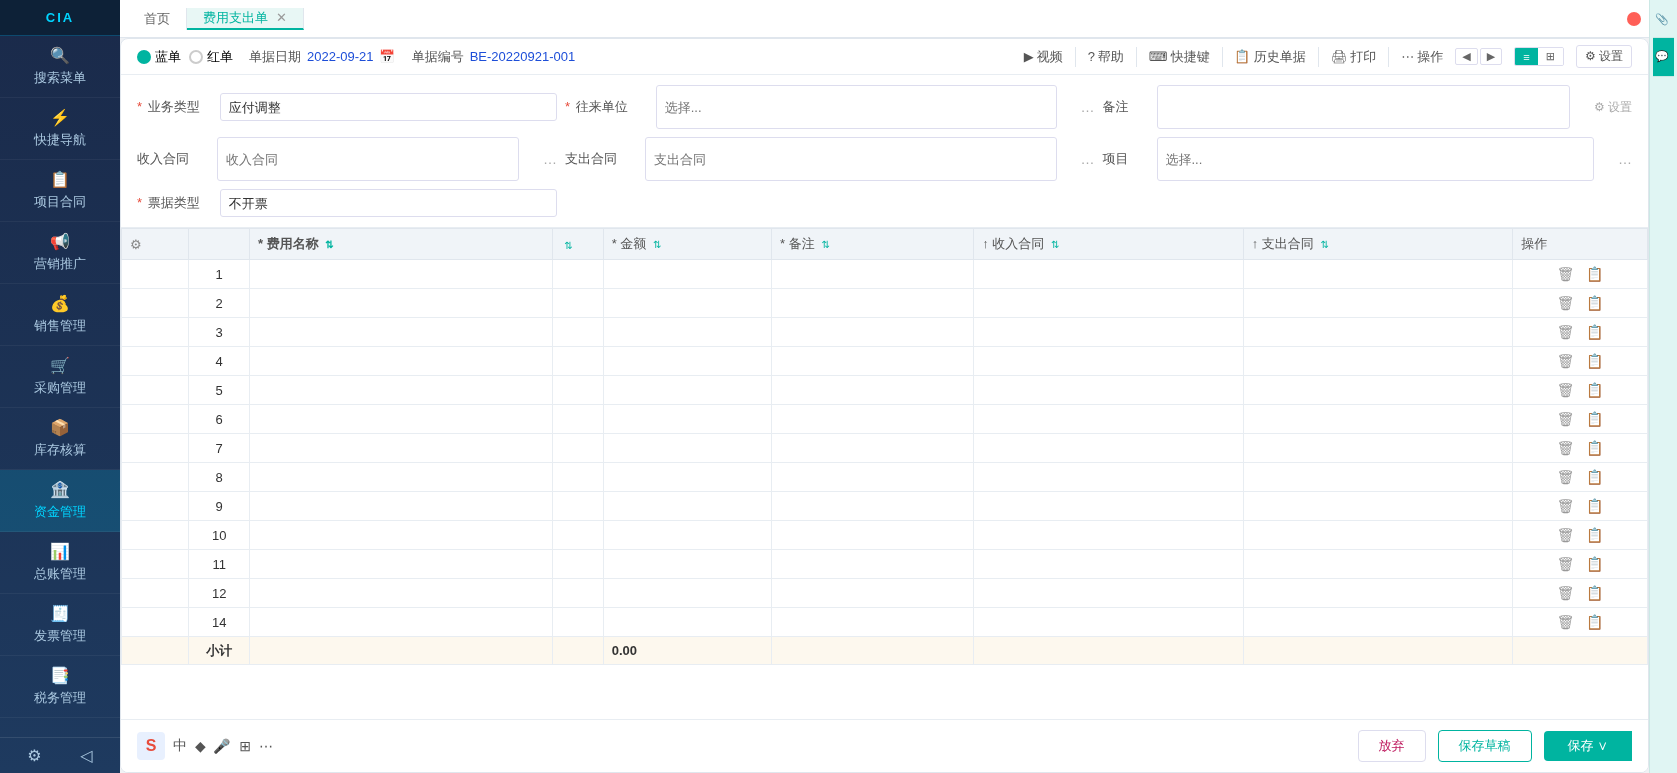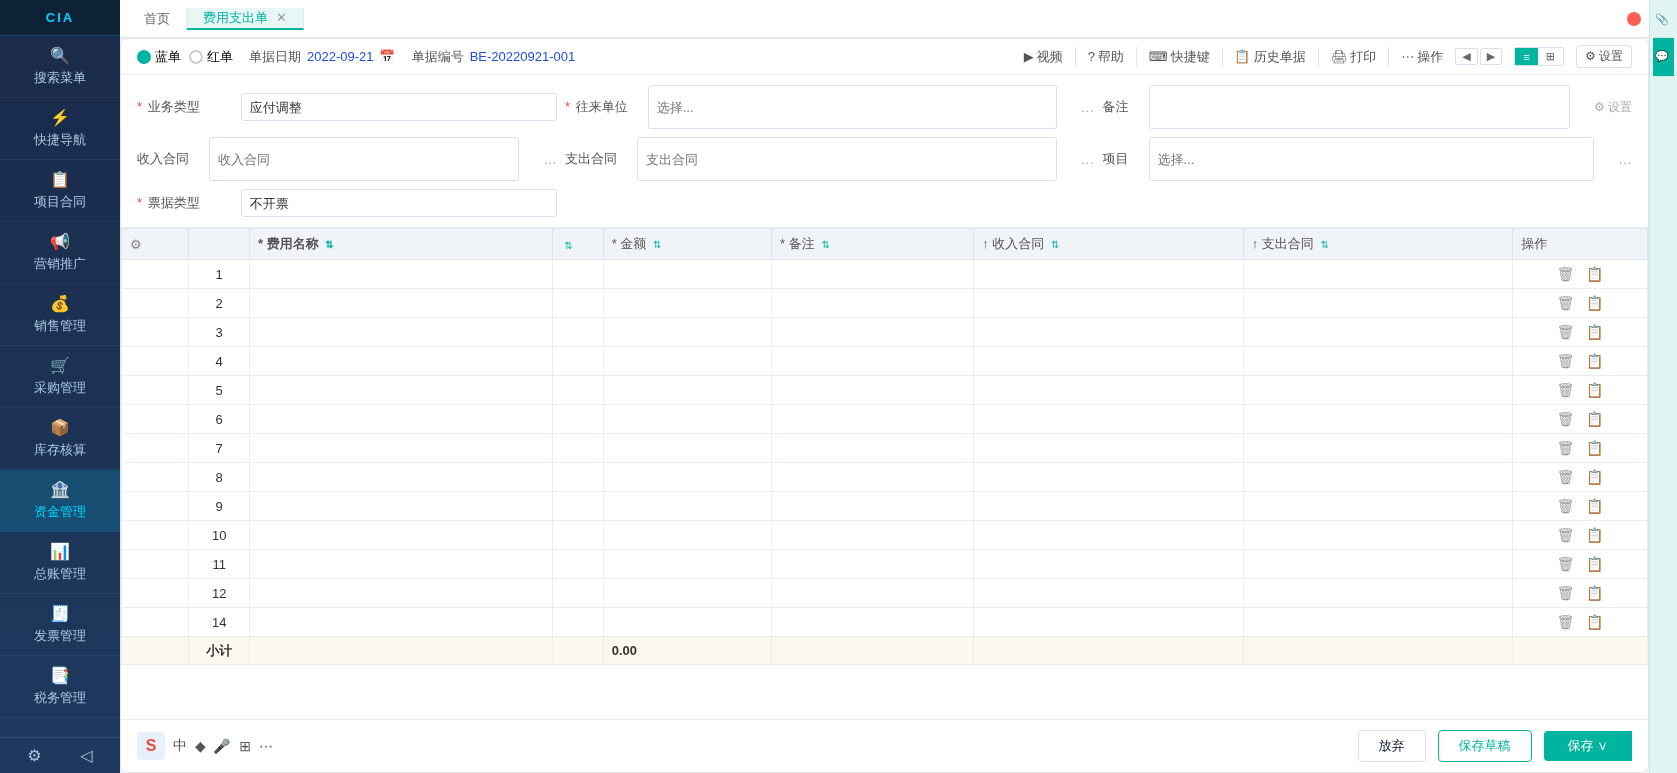--- a/index.html
+++ b/index.html
@@ -136,27 +136,27 @@
     .required-mark { color: #e74c3c; margin-right: 2px; }
     .field-input {
       flex: 1;
       height: 44px;
       border: 1px solid #dde;
       border-radius: 3px;
       padding: 16px 8px;
       font-size: 13px;
       color: #333;
       outline: none;
+      margin-left: 8px;
     }
     .field-select-wrapper {
       flex: 1;
       display: flex;
       align-items: center;
       position: relative;
-      margin-left: 21px;
     }
     .field-select {
       flex: 1;
       height: 28px;
       border: 1px solid #dde;
       border-radius: 3px;
       padding: 0 8px;
       font-size: 13px;
       color: #333;
       outline: none;
@@ -212,21 +212,21 @@
       flex-shrink: 0;
       gap: 12px;
     }
     .brand-icons { display: flex; align-items: center; gap: 8px; margin-right: auto; }
     .brand-icon { width: 28px; height: 28px; border-radius: 4px; display: flex; align-items: center; justify-content: center; font-size: 12px; font-weight: bold; }
     .btn-discard {
       padding: 6px 20px;
       border: 1px solid #dde;
       border-radius: 4px;
       background: #fff;
-      color: #0f172a;
+      color: #be185d;
       cursor: pointer;
       font-size: 13px;
     }
     .btn-save-draft {
       padding: 6px 20px;
       border: 1px solid #00b4a0;
       border-radius: 4px;
       background: #fff;
       color: #00b4a0;
       cursor: pointer;

